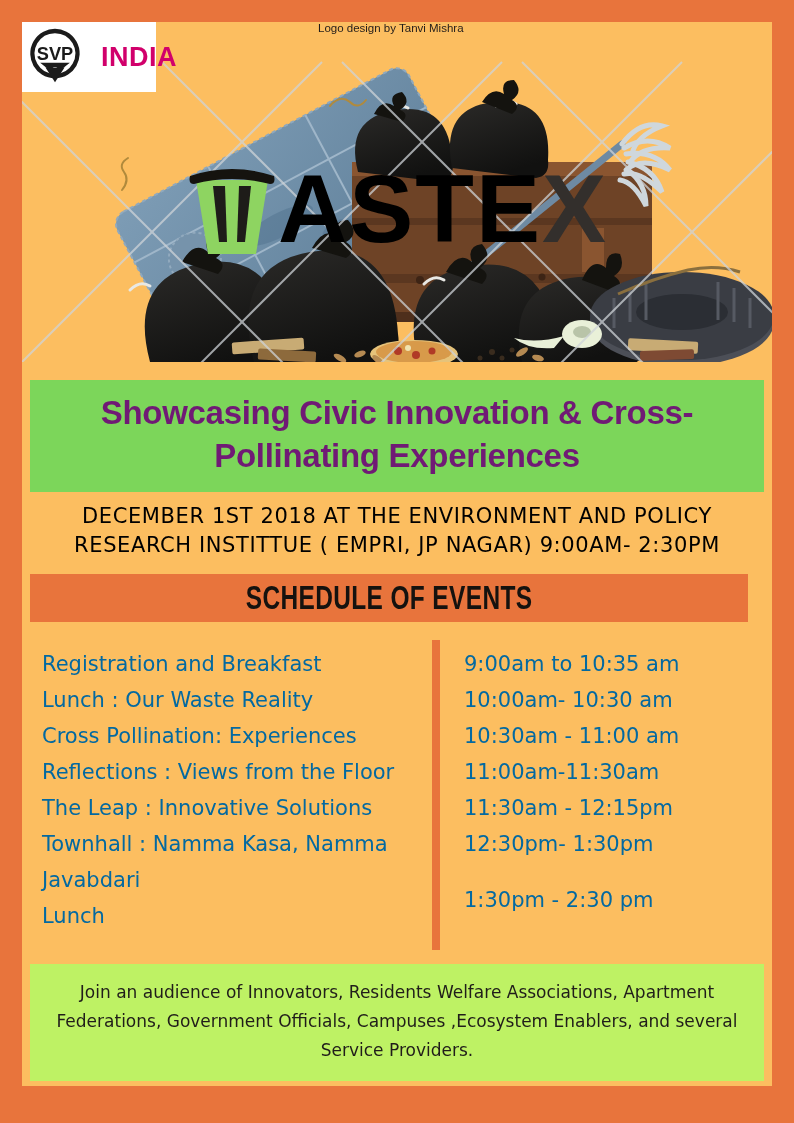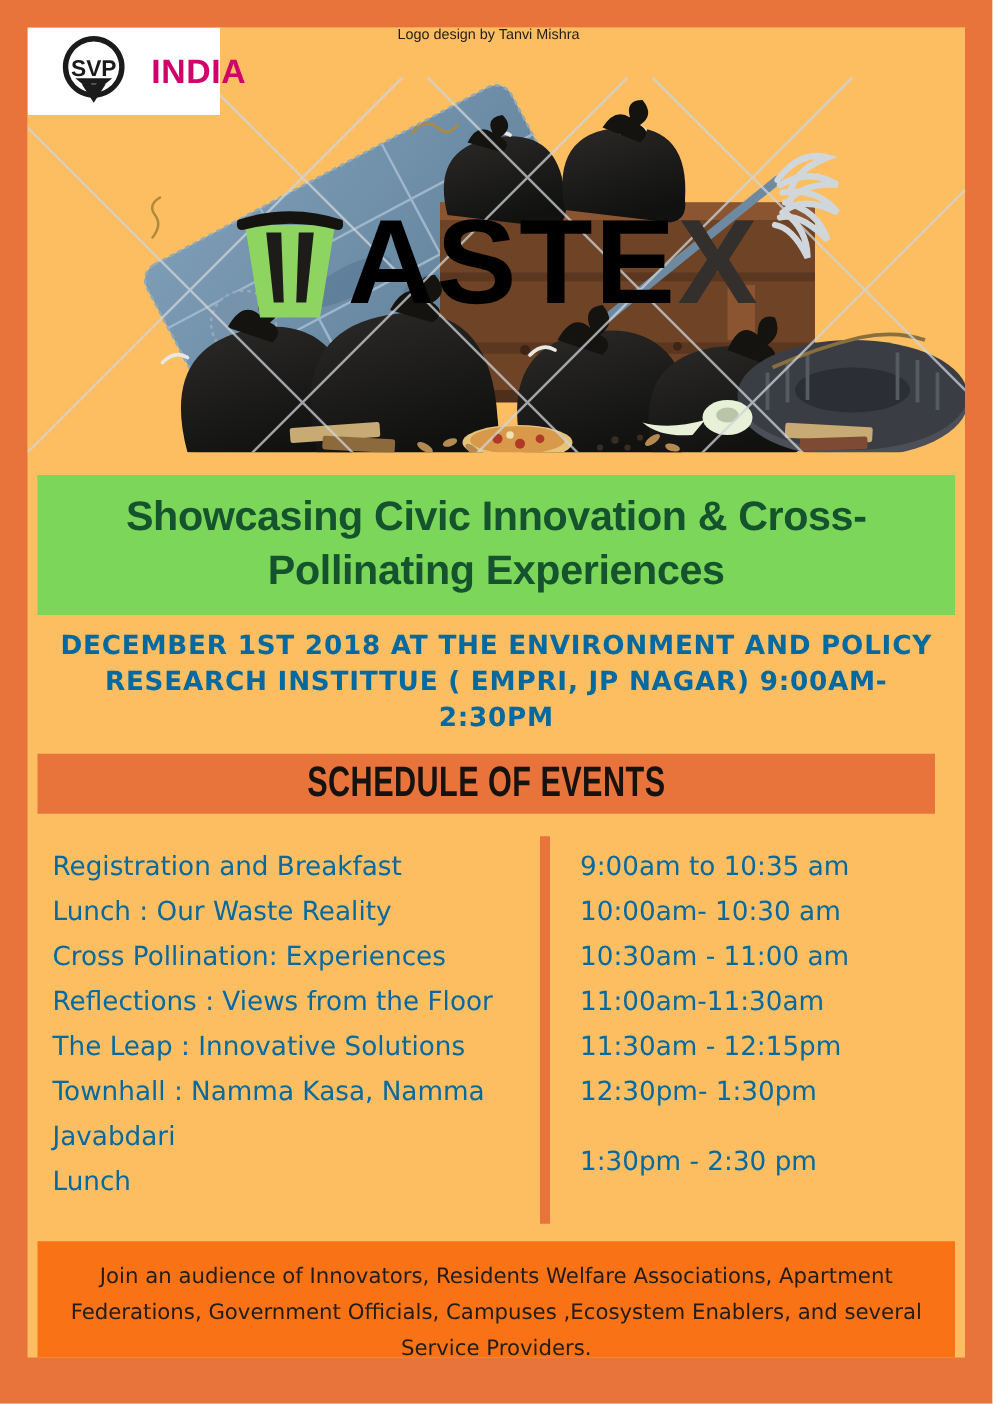--- a/index.html
+++ b/index.html
@@ -43,21 +43,20 @@
   .logo-box {
     position: absolute;
     left: 0px;
     top: 0px;
     width: 134px;
     height: 70px;
     background: #ffffff;
     display: flex;
     align-items: center;
     z-index: 6;
-    padding-left: 20px;
   }
   .logo-mark {
     width: 52px;
     height: 58px;
     margin-left: 7px;
     flex: none;
   }
   .logo-india {
     color: #d1006b;
     font-family: "Liberation Sans", sans-serif;
@@ -108,34 +107,33 @@
     margin: 18px 8px 0 8px;
     background: #7cd65a;
     padding: 12px 30px 14px 30px;
     text-align: center;
   }
   .headline-text {
     font-family: "Liberation Sans Narrow", "Liberation Sans", sans-serif;
     font-weight: bold;
     font-size: 33px;
     line-height: 1.3;
-    color: #14532d;
+    color: #701a75;
     letter-spacing: -0.3px;
   }
 
   
   .dateline {
     margin: 10px 22px 0 22px;
     text-align: center;
     font-family: "DejaVu Sans", sans-serif;
     font-size: 21px;
     line-height: 1.38;
-    color: #0369a1;
+    color: #000000;
     letter-spacing: 0.6px;
-    font-weight: bold;
   }
 
   
   .sched-band {
     margin: 14px 24px 0 8px;
     background: #e8743c;
     height: 48px;
     display: flex;
     align-items: center;
     justify-content: center;
@@ -184,21 +182,21 @@
     color: #0369a1;
     white-space: pre-line;
   }
   .sched-line.spacer-before {
     margin-top: 20px;
   }
 
   
   .audience {
     margin: 12px 8px 0 8px;
-    background: #f97316;
+    background: #bef264;
     padding: 14px 26px 16px 26px;
     text-align: center;
   }
   .audience-text {
     font-family: "DejaVu Sans", sans-serif;
     font-size: 17px;
     line-height: 1.72;
     color: #201d1a;
   }
 </style>

